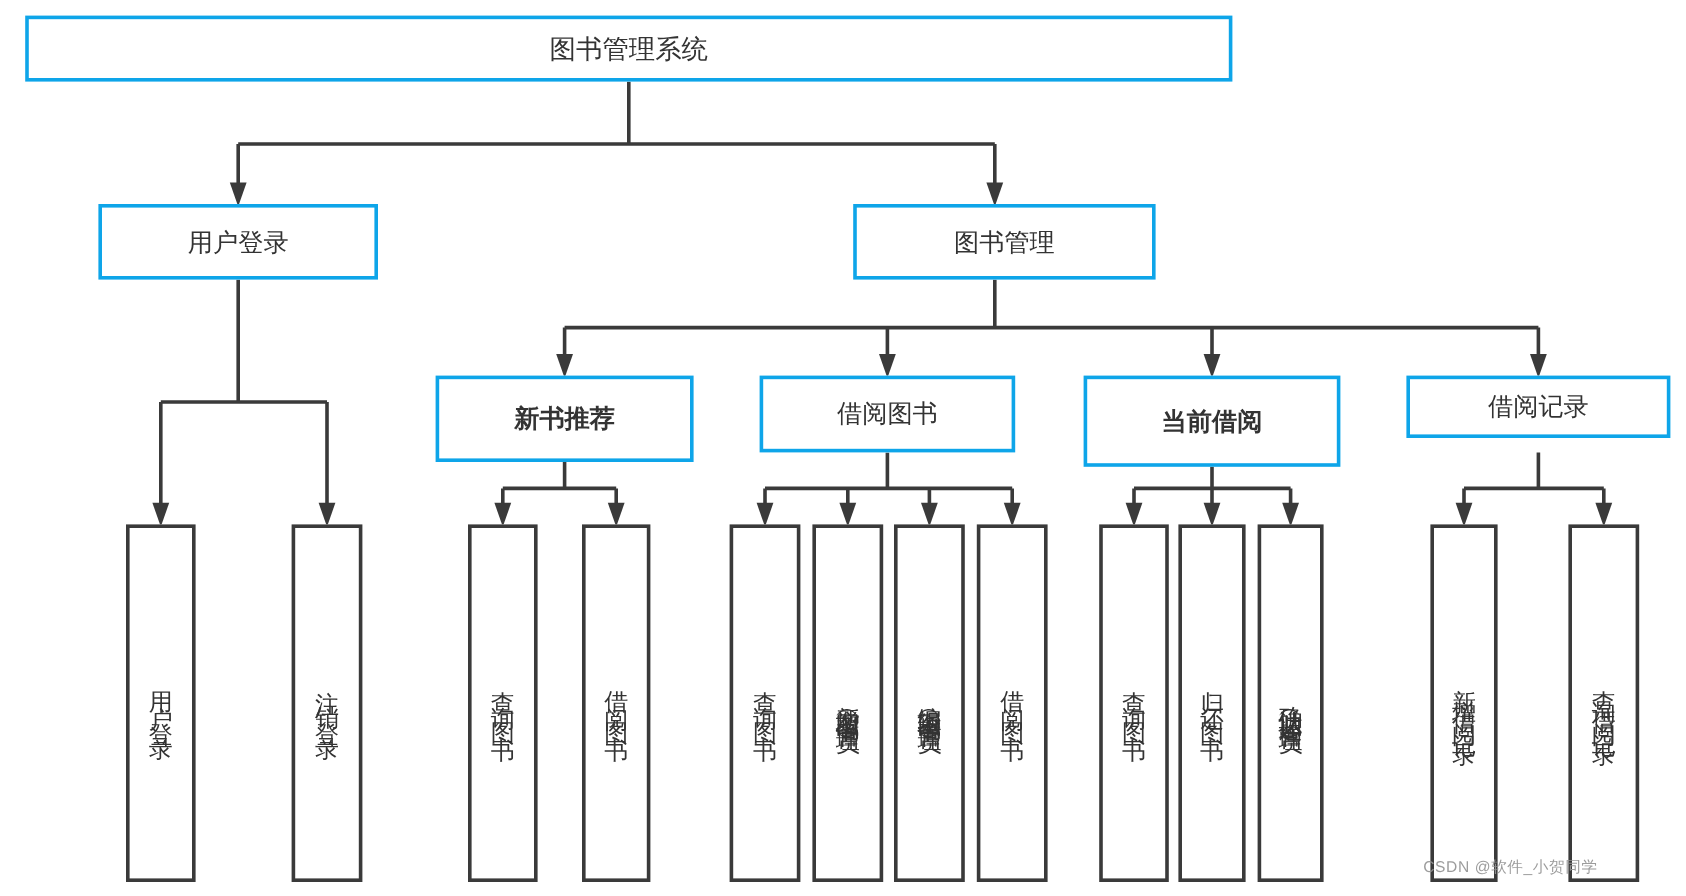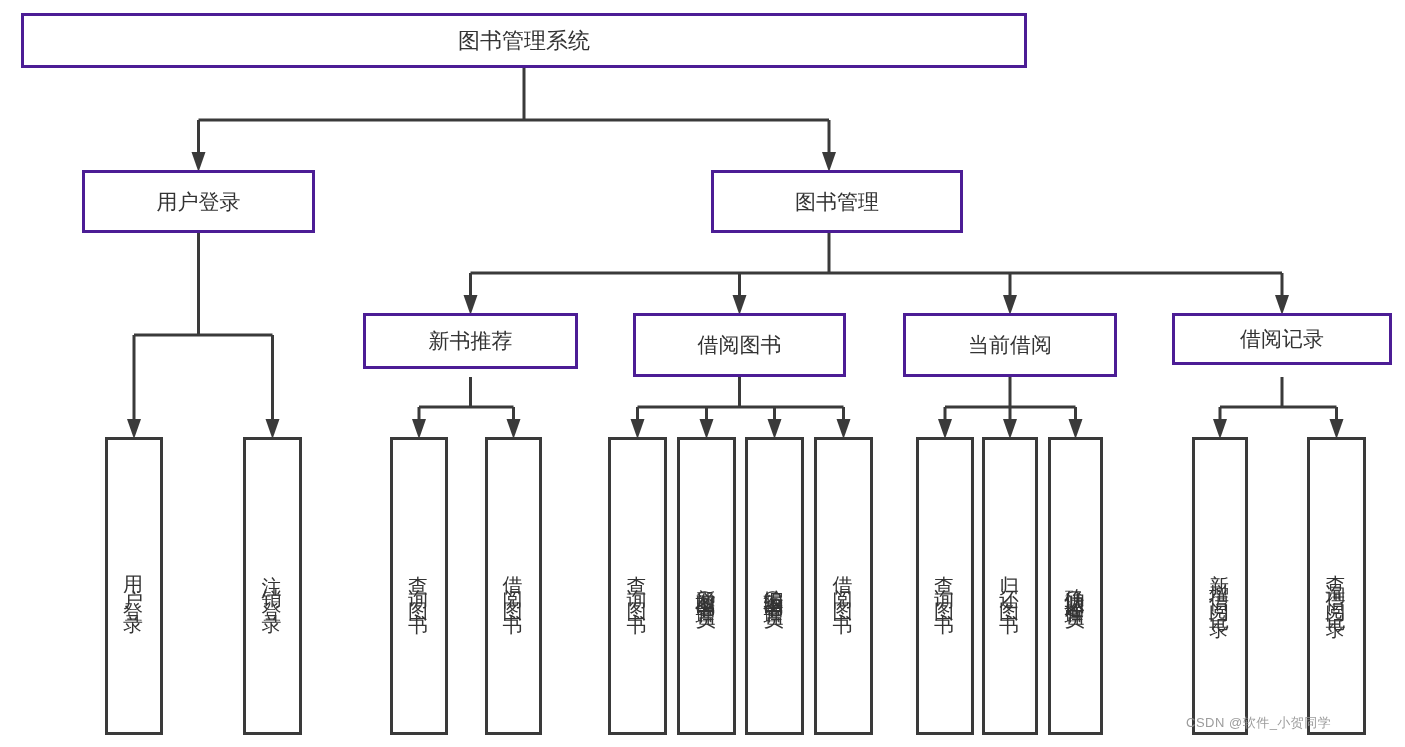--- a/index.html
+++ b/index.html
@@ -2,21 +2,21 @@
 <html><head>
 <meta charset="utf-8">
 <style>
   html,body{margin:0;padding:0;background:#fff;}
   #canvas{
     position:relative;width:1405px;height:747px;background:#fff;overflow:hidden;
     font-family:"Liberation Sans","DejaVu Sans",sans-serif;color:#333;
   }
   #wires{position:absolute;left:0;top:0;width:1405px;height:747px;}
   .node{
-    position:absolute;background:#fff;border:3px solid #4c1d95;
+    position:absolute;background:#fff;border:3px solid #0ea5e9;
     display:flex;align-items:center;justify-content:center;
     box-sizing:border-box;font-size:21px;color:#333;
   }
   .node.root{font-size:22px;}
   .leaf{
     position:absolute;background:#fff;border:3px solid #3a3a3a;
     top:437px;height:298px;box-sizing:border-box;
     display:flex;align-items:center;justify-content:center;
     font-size:20px;color:#333;
   }
@@ -84,27 +84,27 @@
     <span>图书管理系统</span>
   </div>
 
   <div class="node" style="left:82px;top:170px;width:233px;height:63px;">
     <span>用户登录</span>
   </div>
   <div class="node" style="left:711px;top:170px;width:252px;height:63px;">
     <span>图书管理</span>
   </div>
 
-  <div class="node" style="left:363px;top:313px;width:215px;height:56px;">
+  <div class="node" style="left:363px;top:313px;width:215px;height:72px;font-weight:bold;">
     <span>新书推荐</span>
   </div>
   <div class="node" style="left:633px;top:313px;width:213px;height:64px;">
     <span>借阅图书</span>
   </div>
-  <div class="node" style="left:903px;top:313px;width:214px;height:64px;">
+  <div class="node" style="left:903px;top:313px;width:214px;height:76px;font-weight:bold;">
     <span>当前借阅</span>
   </div>
   <div class="node" style="left:1172px;top:313px;width:220px;height:52px;">
     <span>借阅记录</span>
   </div>
 
   <div class="leaf" style="left:105px;width:58px;">
     <span>用户登录</span>
   </div>
   <div class="leaf" style="left:243px;width:59px;">

